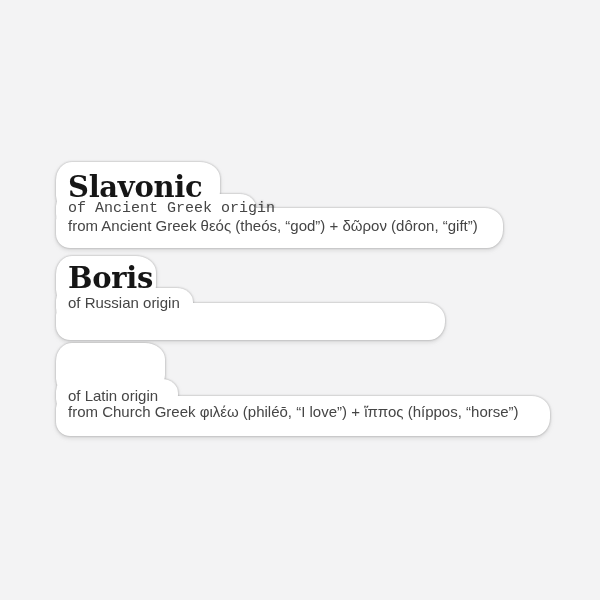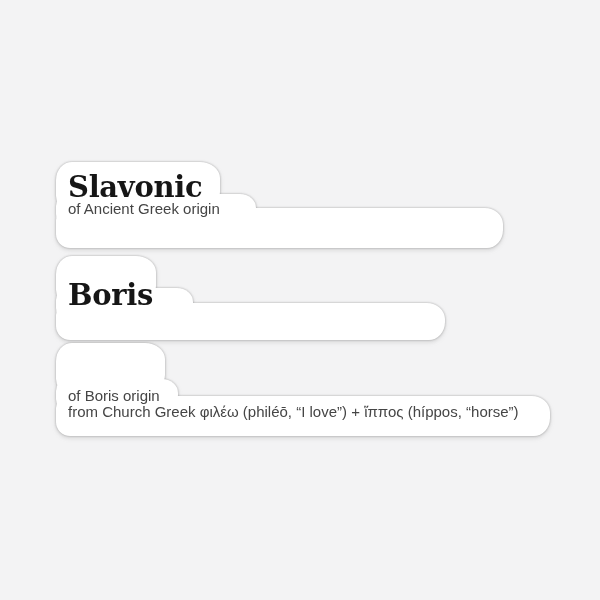--- a/index.html
+++ b/index.html
@@ -39,28 +39,28 @@
     line-height:17px;
     color:#454545;
     white-space:nowrap;
   }
   
   .s1{left:56px;top:162px;width:447px;height:86px;}
   .s1 .blob-title{left:0;top:0;width:164px;height:46px;}
   .s1 .blob-mid{left:0;top:32px;width:200px;height:30px;}
   .s1 .blob-wide{left:0;top:46px;width:447px;height:40px;}
   .s1 .name-title{left:12px;top:8px;}
-  .s1 .origin{left:12px;top:38px;}
+  .s1 .origin{left:12px;top:38px;font-family:Liberation Mono, monospace;}
   .s1 .etymology{left:12px;top:55px;}
   
   .s2{left:56px;top:256px;width:389px;height:84px;}
   .s2 .blob-title{left:0;top:0;width:100px;height:46px;}
   .s2 .blob-mid{left:0;top:32px;width:137px;height:30px;}
   .s2 .blob-wide{left:0;top:47px;width:389px;height:37px;}
-  .s2 .name-title{left:12px;top:5px;margin-top:17px;}
+  .s2 .name-title{left:12px;top:5px;}
   .s2 .origin{left:12px;top:38px;}
   .s2 .etymology{left:12px;top:54px;}
   
   .s3{left:56px;top:343px;width:494px;height:93px;}
   .s3 .blob-title{left:0;top:0;width:109px;height:48px;}
   .s3 .blob-mid{left:0;top:36px;width:122px;height:30px;}
   .s3 .blob-wide{left:0;top:53px;width:494px;height:40px;}
   .s3 .name-title{left:12px;top:10px;}
   .s3 .origin{left:12px;top:44px;}
   .s3 .etymology{left:12px;top:60px;}
@@ -69,30 +69,32 @@
 <body>
 
 <div class="canvas">
 
   <div class="sticker s1">
     <div class="blob blob-title"></div>
     <div class="blob blob-mid"></div>
     <div class="blob blob-wide"></div>
     <h2 class="name-title">Slavonic</h2>
     <p class="body-line origin">of Ancient Greek origin</p>
+    <p class="body-line etymology">from Ancient Greek θεός (theós, “god”) + δῶρον (dôron, “gift”)</p>
   </div>
 
   <div class="sticker s2">
     <div class="blob blob-title"></div>
     <div class="blob blob-mid"></div>
     <div class="blob blob-wide"></div>
     <h2 class="name-title">Boris</h2>
+    <p class="body-line origin">of Russian origin</p>
   </div>
 
   <div class="sticker s3">
     <div class="blob blob-title"></div>
     <div class="blob blob-mid"></div>
     <div class="blob blob-wide"></div>
-    <p class="body-line origin">of Boris origin</p>
+    <p class="body-line origin">of Latin origin</p>
     <p class="body-line etymology">from Church Greek φιλέω (philéō, “I love”) + ἵππος (híppos, “horse”)</p>
   </div>
 
 </div>
 
 </body></html>

